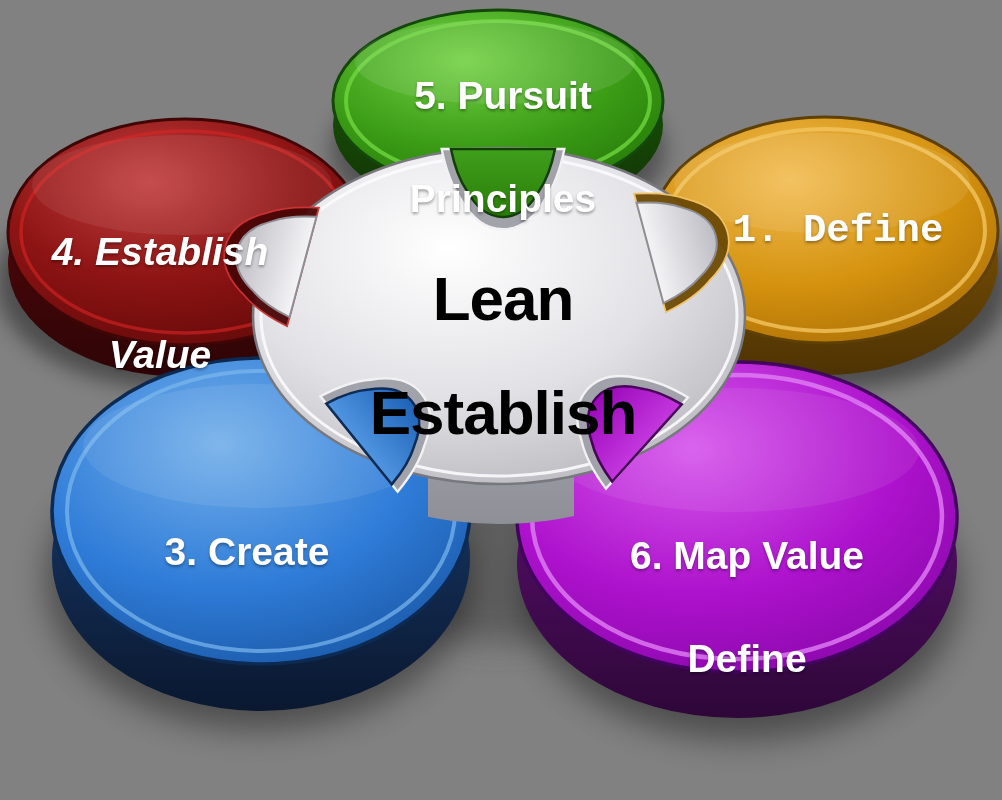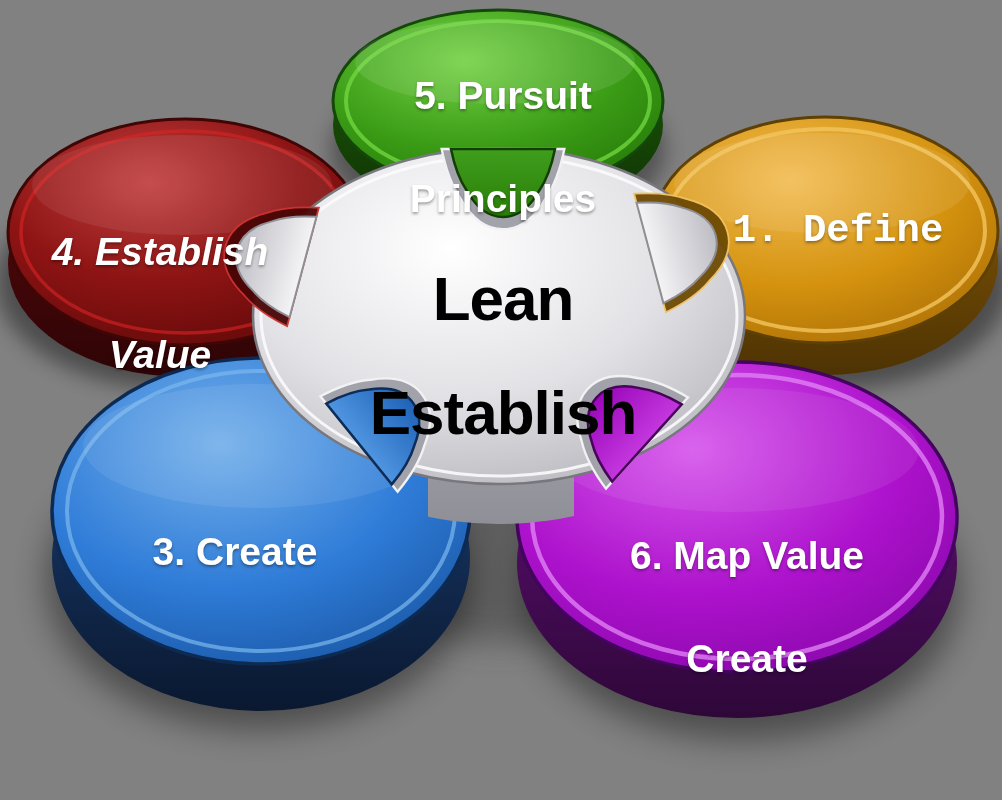--- a/index.html
+++ b/index.html
@@ -200,27 +200,27 @@
 
   <div class="label" style="left:678px;top:156px;width:320px;font-family:Liberation Mono, monospace;">
     <span>1. Define</span>
   </div>
 
   <div class="label" style="left:0px;top:176px;width:320px;font-style:italic;">
     <span>4. Establish</span>
     <span>Value</span>
   </div>
 
-  <div class="label" style="left:75px;top:476px;width:320px;text-align:center;">
+  <div class="label" style="left:87px;top:476px;width:320px;text-align:center;">
     <span>3. Create</span>
   </div>
 
   <div class="label" style="left:577px;top:480px;width:340px;">
     <span>6. Map Value</span>
-    <span>Create</span>
+    <span>Define</span>
   </div>
 
   <div class="center-label" style="left:293px;top:218px;width:420px;">
     <span>Lean</span>
     <span>Establish</span>
   </div>
 
 </div>
 
 </body></html>

